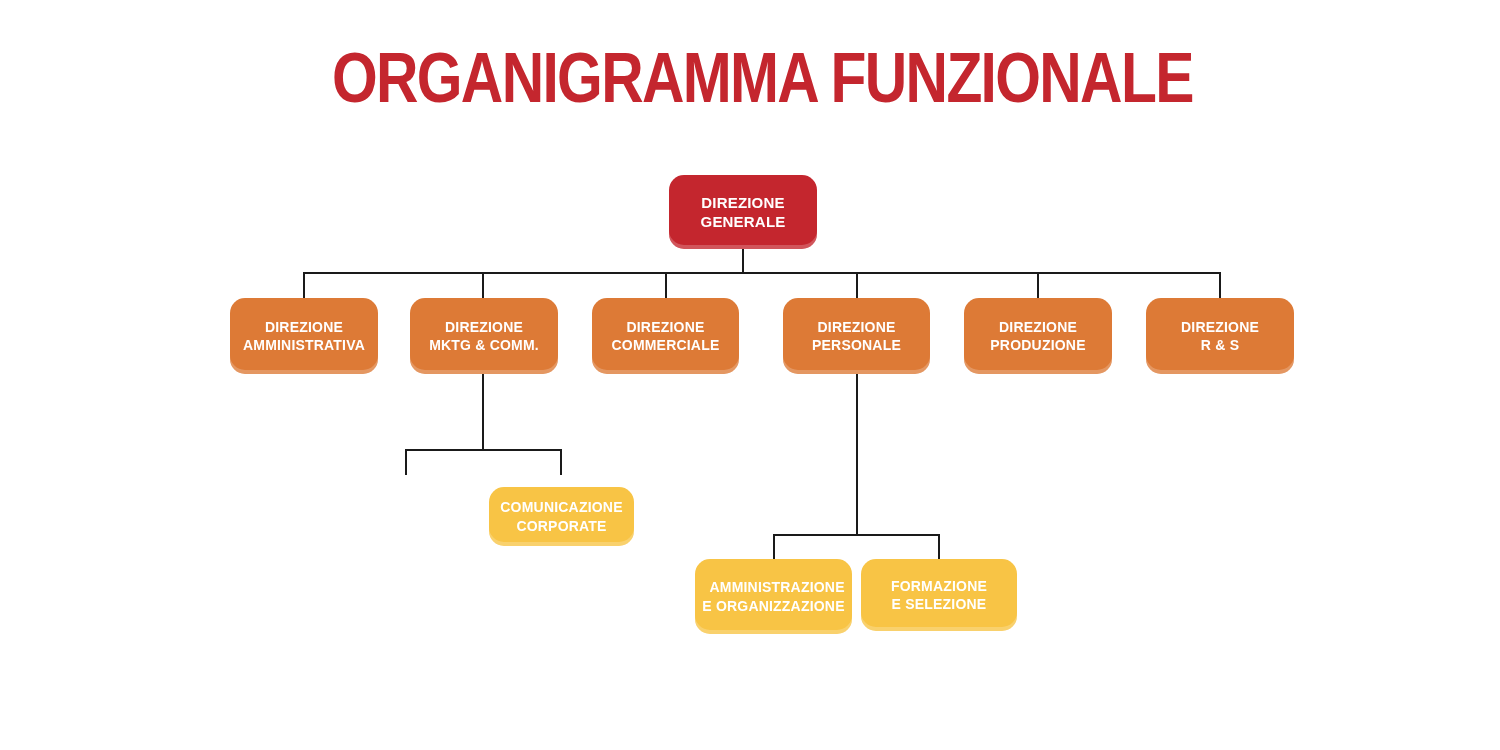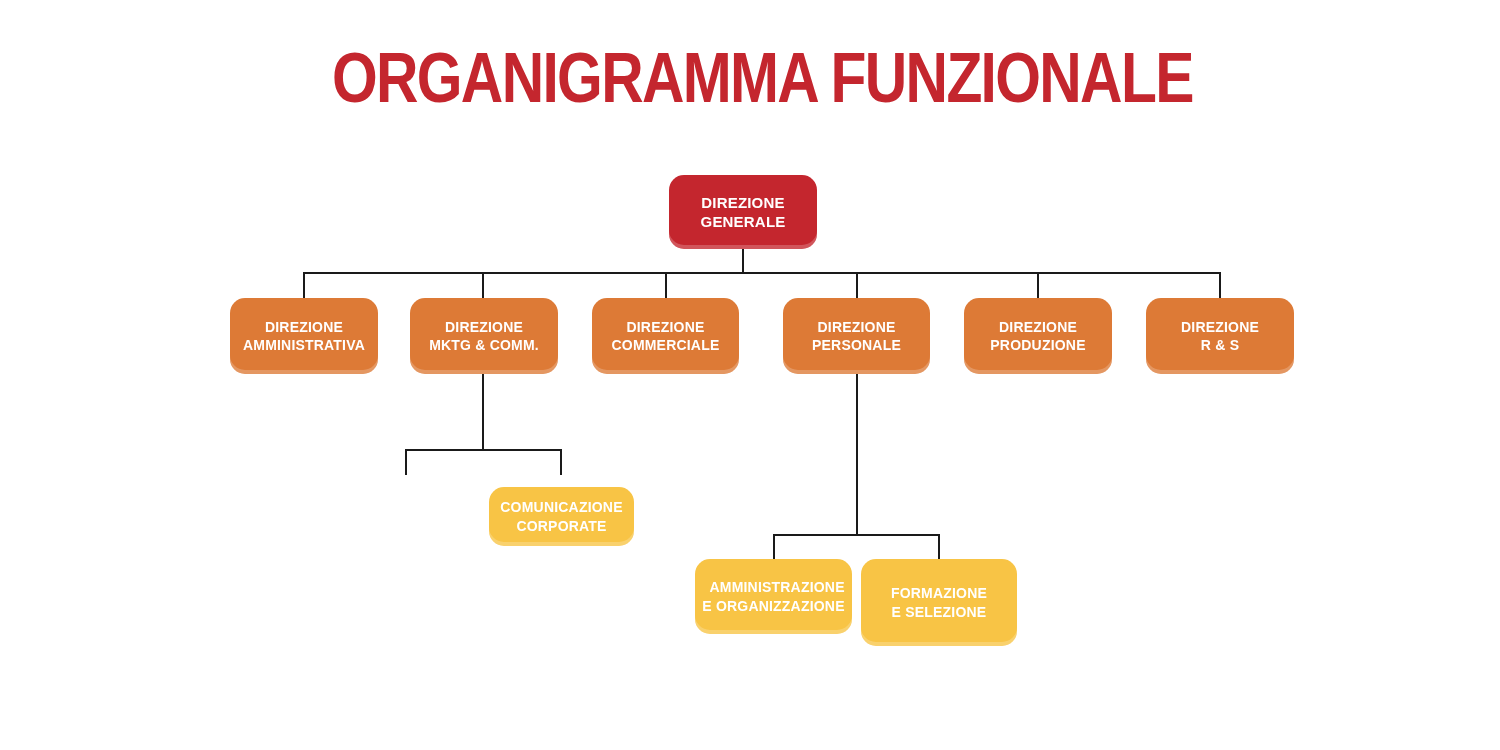--- a/index.html
+++ b/index.html
@@ -103,16 +103,16 @@
   <div class="node dept" style="left:952px; top:298px; width:148px; height:76px;">DIREZIONE
 PRODUZIONE</div>
   <div class="node dept" style="left:1134px; top:298px; width:148px; height:76px;">DIREZIONE
 R &amp; S</div>
 
   <div class="node sub" style="left:477px; top:487px; width:145px; height:59px;">COMUNICAZIONE
 CORPORATE</div>
 
   <div class="node sub" style="left:683px; top:559px; width:157px; height:75px;text-align:right;">AMMINISTRAZIONE
 E ORGANIZZAZIONE</div>
-  <div class="node sub" style="left:849px; top:559px; width:156px; height:87px;">FORMAZIONE
+  <div class="node sub" style="left:849px; top:559px; width:156px; height:72px;">FORMAZIONE
 E SELEZIONE</div>
 
 </div>
 
 </body></html>

